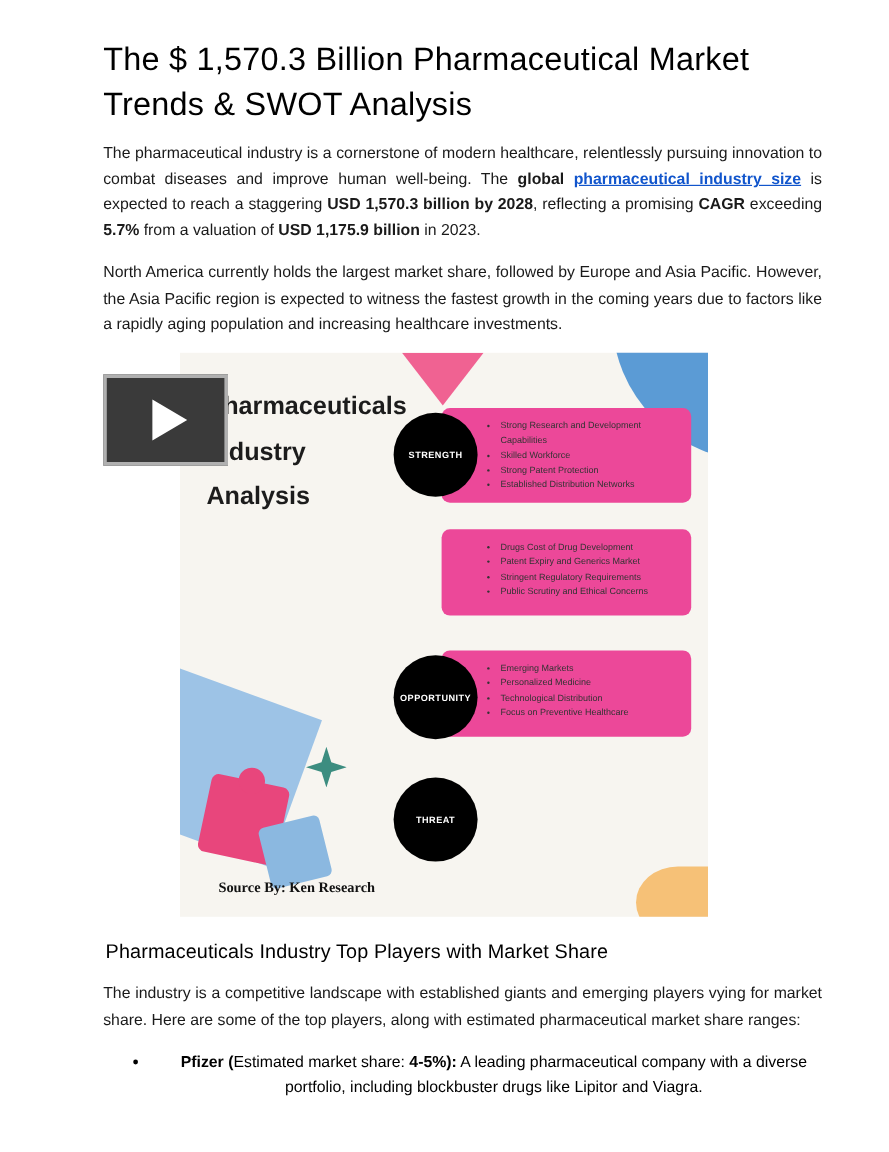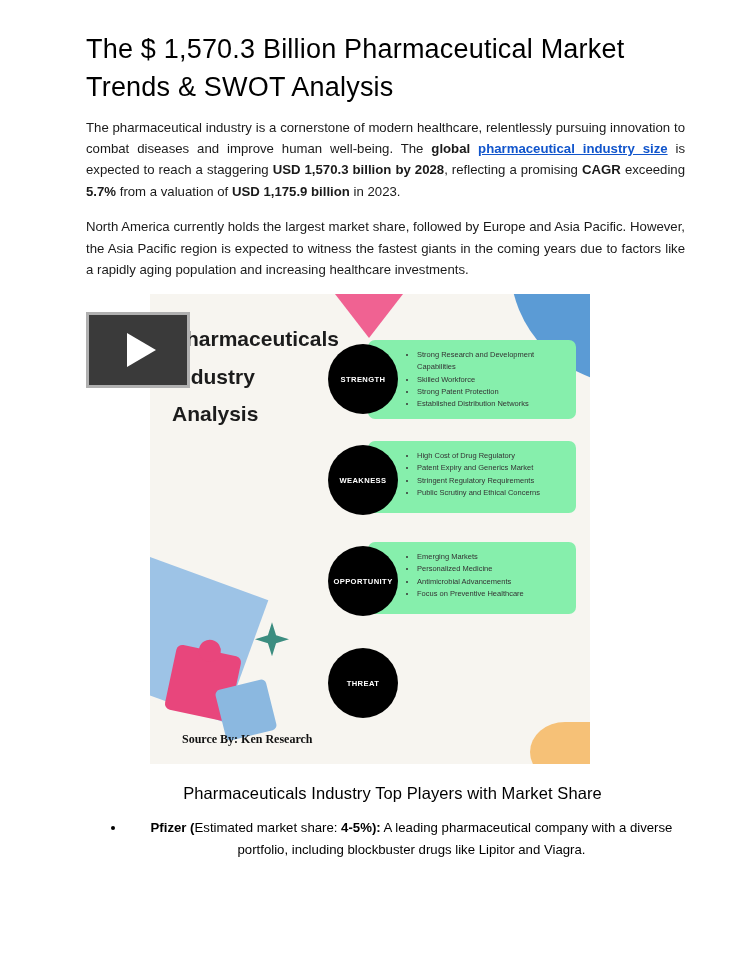--- a/index.html
+++ b/index.html
@@ -153,21 +153,21 @@
     font-weight: bold;
     letter-spacing: 0.4px;
     text-align: center;
     z-index: 2;
   }
   .swot-card {
     position: absolute;
     left: 40px; top: 0;
     width: 208px;
     min-height: 72px;
-    background: #86efac;
+    background: #ec4899;
     border-radius: 7px;
     padding: 9px 10px 9px 40px;
     box-sizing: border-box;
   }
   .swot-card ul {
     margin: 0; padding: 0 0 0 9px;
     list-style: disc;
   }
   .swot-card li {
     font-size: 7.5px;
@@ -191,21 +191,20 @@
     border-bottom: 17px solid transparent;
     border-left: 29px solid #ffffff;
     margin-left: 6px;
   }
   h2.sub {
     font-size: 16.5px;
     font-weight: normal;
     margin: 20px 0 14px 2px;
     color: #000;
     letter-spacing: 0.1px;
-    text-align: center;
   }
   ul.bullets {
     margin: 0; padding-left: 40px; text-align: center;
   }
   ul.bullets li {
     font-size: 13.2px;
     line-height: 1.62;
     margin-bottom: 4px;
   }
 </style>
@@ -213,21 +212,21 @@
 <body>
 
 <div class="page">
 
   <h1 class="title">The $ 1,570.3 Billion Pharmaceutical Market Trends &amp; SWOT Analysis</h1>
 
   <p class="para">
     <span>The pharmaceutical industry is a cornerstone of modern healthcare, relentlessly pursuing innovation to combat diseases and improve human well-being. The </span><b>global </b><a class="inline-link" href="#">pharmaceutical industry size</a><span> is expected to reach a staggering </span><b>USD 1,570.3 billion by 2028</b><span>, reflecting a promising </span><b>CAGR</b><span> exceeding </span><b>5.7%</b><span> from a valuation of </span><b>USD 1,175.9 billion</b><span> in 2023.</span>
   </p>
 
-  <p class="para">North America currently holds the largest market share, followed by Europe and Asia Pacific. However, the Asia Pacific region is expected to witness the fastest giants in the coming years due to factors like a rapidly aging population and increasing healthcare investments.</p>
+  <p class="para">North America currently holds the largest market share, followed by Europe and Asia Pacific. However, the Asia Pacific region is expected to witness the fastest growth in the coming years due to factors like a rapidly aging population and increasing healthcare investments.</p>
 
   <div class="figure-wrap">
     <div class="infographic">
       <div class="shape sh-pinkTri"></div>
       <div class="shape sh-blueQuad"></div>
       <div class="shape sh-blueWedgeL"></div>
       <div class="shape sh-puzzlePink"></div>
       <div class="shape sh-puzzleBlue"></div>
       <div class="shape sh-teal"></div>
       <div class="shape sh-orange"></div>
@@ -246,53 +245,53 @@
             <li>Strong Patent Protection</li>
             <li>Established Distribution Networks</li>
           </ul>
         </div>
         <div class="swot-bubble">STRENGTH</div>
       </div>
 
       <div class="swot-row r2">
         <div class="swot-card">
           <ul>
-            <li>High Cost of Drug Regulatory</li>
+            <li>Drugs Cost of Drug Development</li>
             <li>Patent Expiry and Generics Market</li>
             <li>Stringent Regulatory Requirements</li>
             <li>Public Scrutiny and Ethical Concerns</li>
           </ul>
         </div>
-        <div class="swot-bubble">WEAKNESS</div>
       </div>
 
       <div class="swot-row r3">
         <div class="swot-card">
           <ul>
             <li>Emerging Markets</li>
             <li>Personalized Medicine</li>
-            <li>Antimicrobial Advancements</li>
+            <li>Technological Distribution</li>
             <li>Focus on Preventive Healthcare</li>
           </ul>
         </div>
         <div class="swot-bubble">OPPORTUNITY</div>
       </div>
 
       <div class="swot-row r4">
         <div class="swot-bubble">THREAT</div>
       </div>
 
       <div class="ig-source">Source By: Ken Research</div>
     </div>
 
     <div class="play-overlay">
       <div class="play-tri"></div>
     </div>
   </div>
 
   <h2 class="sub">Pharmaceuticals Industry Top Players with Market Share</h2>
 
+  <p class="para">The industry is a competitive landscape with established giants and emerging players vying for market share. Here are some of the top players, along with estimated pharmaceutical market share ranges:</p>
 
   <ul class="bullets">
     <li><b>Pfizer (</b><span>Estimated market share: </span><b>4-5%):</b><span> A leading pharmaceutical company with a diverse portfolio, including blockbuster drugs like Lipitor and Viagra.</span></li>
   </ul>
 
 </div>
 
 </body></html>

